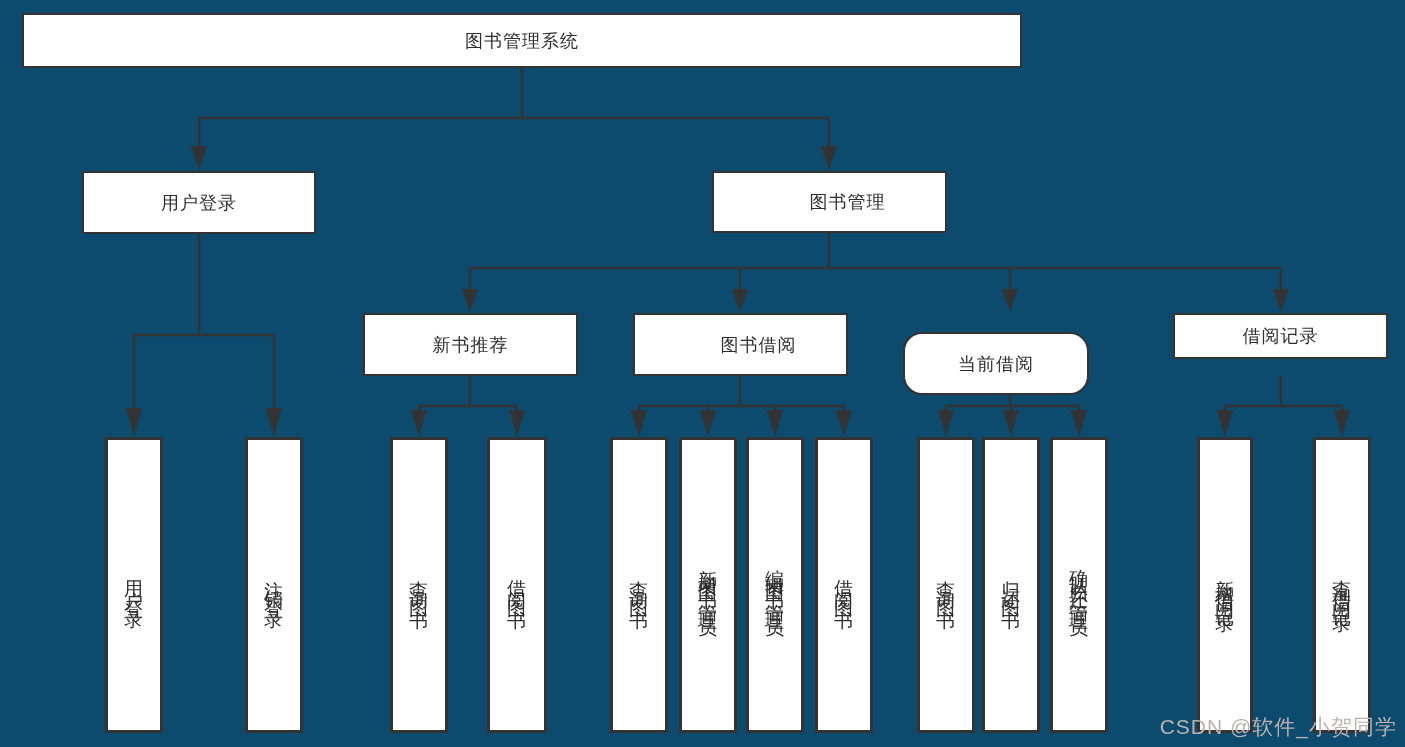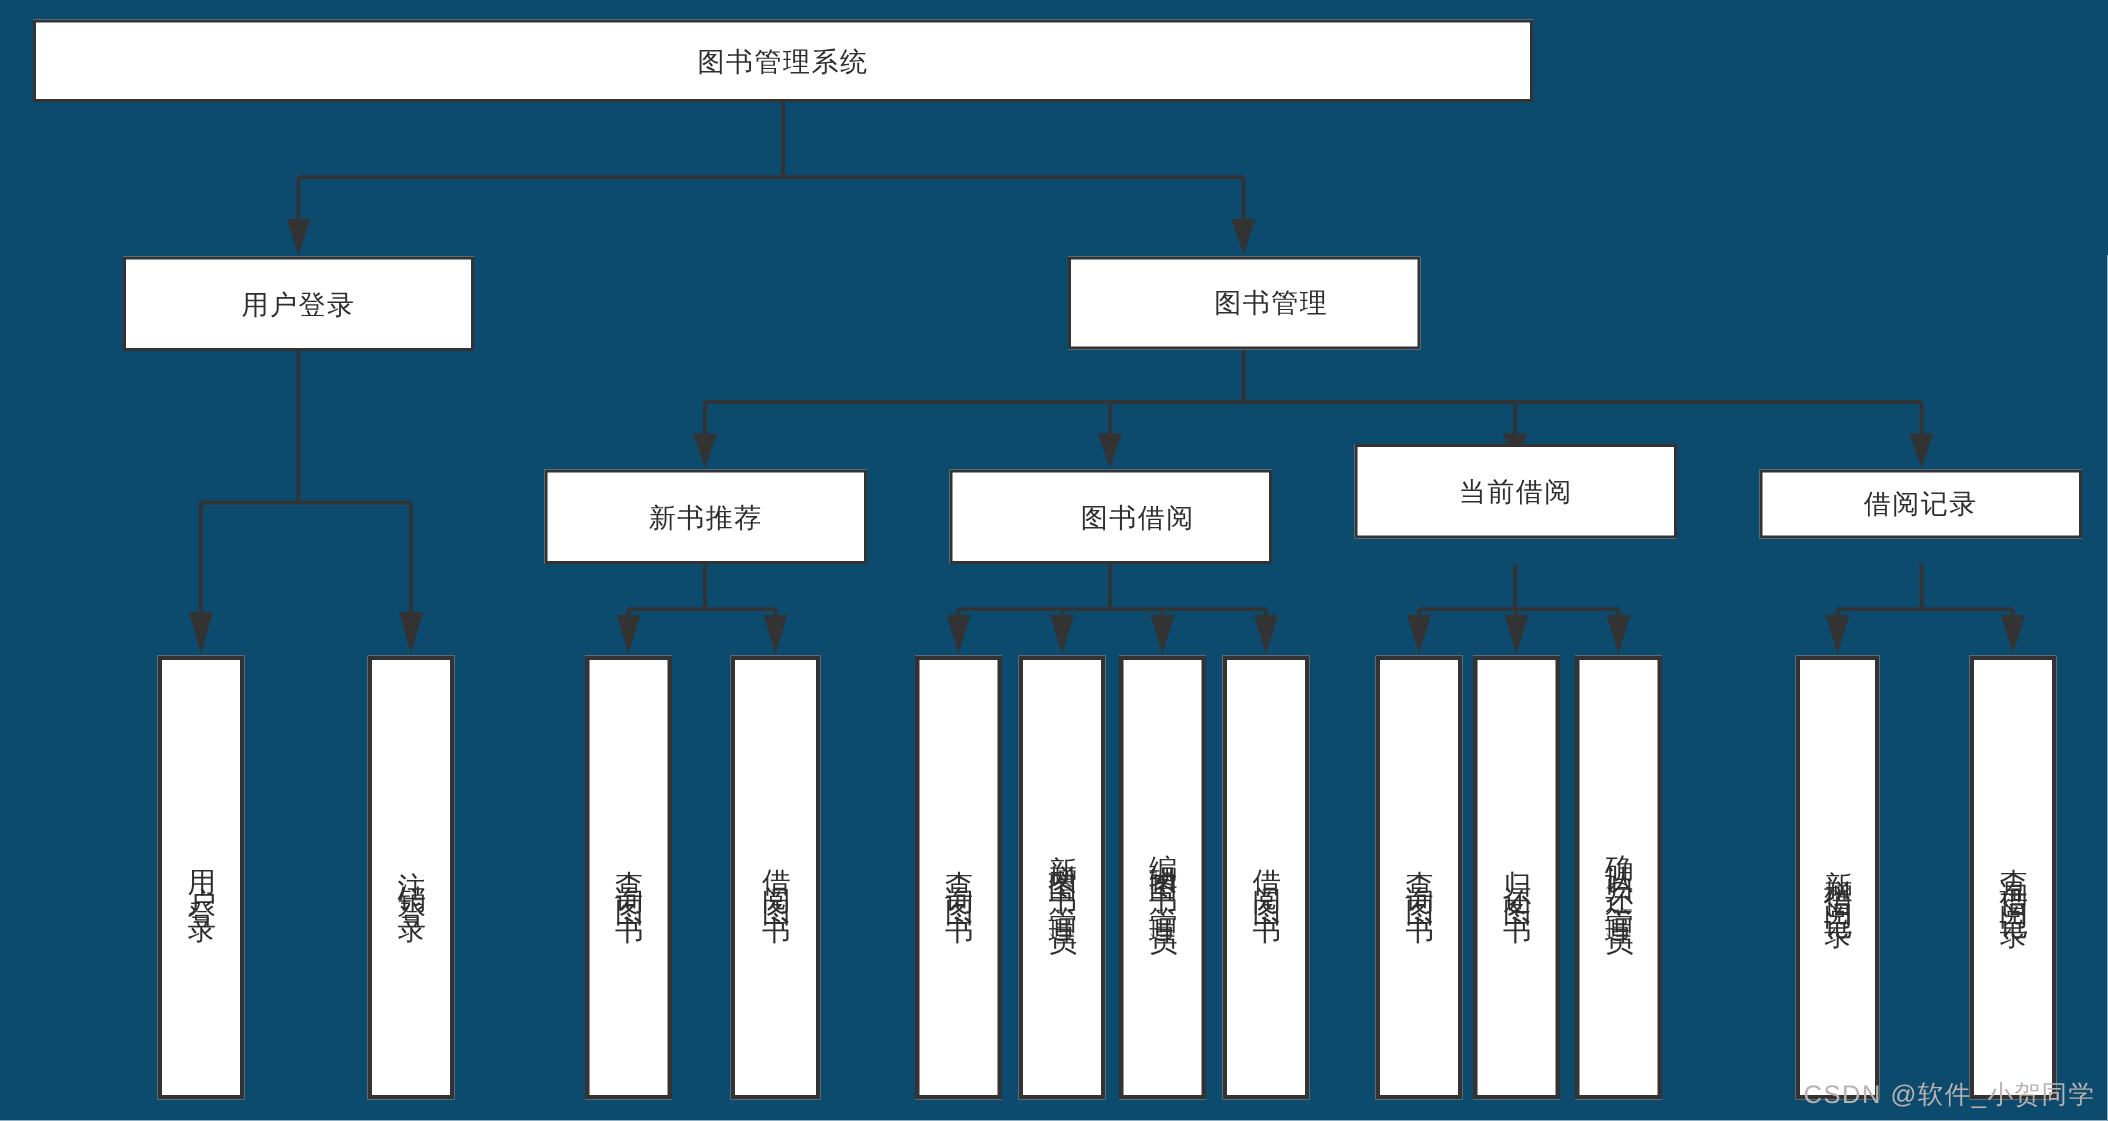--- a/index.html
+++ b/index.html
@@ -47,21 +47,21 @@
     text-orientation: mixed;
     letter-spacing: 10px;
     line-height: 1;
     white-space: nowrap;
   }
   .vbox.long > span { letter-spacing: 7px; }
   #watermark {
     position: absolute;
     right: 8px;
     bottom: 6px;
-    font-size: 17px;
+    font-size: 21px;
     color: #b9b2b1;
     letter-spacing: 1px;
     z-index: 3;
     white-space: nowrap;
   }
 </style>
 </head>
 <body>
 
 <div id="canvas">
@@ -149,21 +149,21 @@
   <div class="hbox" style="left:712px; top:171px; width:235px; height:62px;padding-left:36px;">
     <span>图书管理</span>
   </div>
 
   <div class="hbox" style="left:363px; top:313px; width:215px; height:63px;">
     <span>新书推荐</span>
   </div>
   <div class="hbox" style="left:633px; top:313px; width:215px; height:63px;padding-left:36px;">
     <span>图书借阅</span>
   </div>
-  <div class="hbox" style="left:903px; top:296px; width:215px; height:63px;">
+  <div class="hbox" style="left:903px; top:332px; width:186px; height:63px;border-radius:19px;">
     <span>当前借阅</span>
   </div>
   <div class="hbox" style="left:1173px; top:313px; width:215px; height:46px;">
     <span>借阅记录</span>
   </div>
 
   <div class="vbox" style="left:105px; top:437px; width:58px; height:296px;">
     <span>用户登录</span>
   </div>
   <div class="vbox" style="left:245px; top:437px; width:58px; height:296px;">

